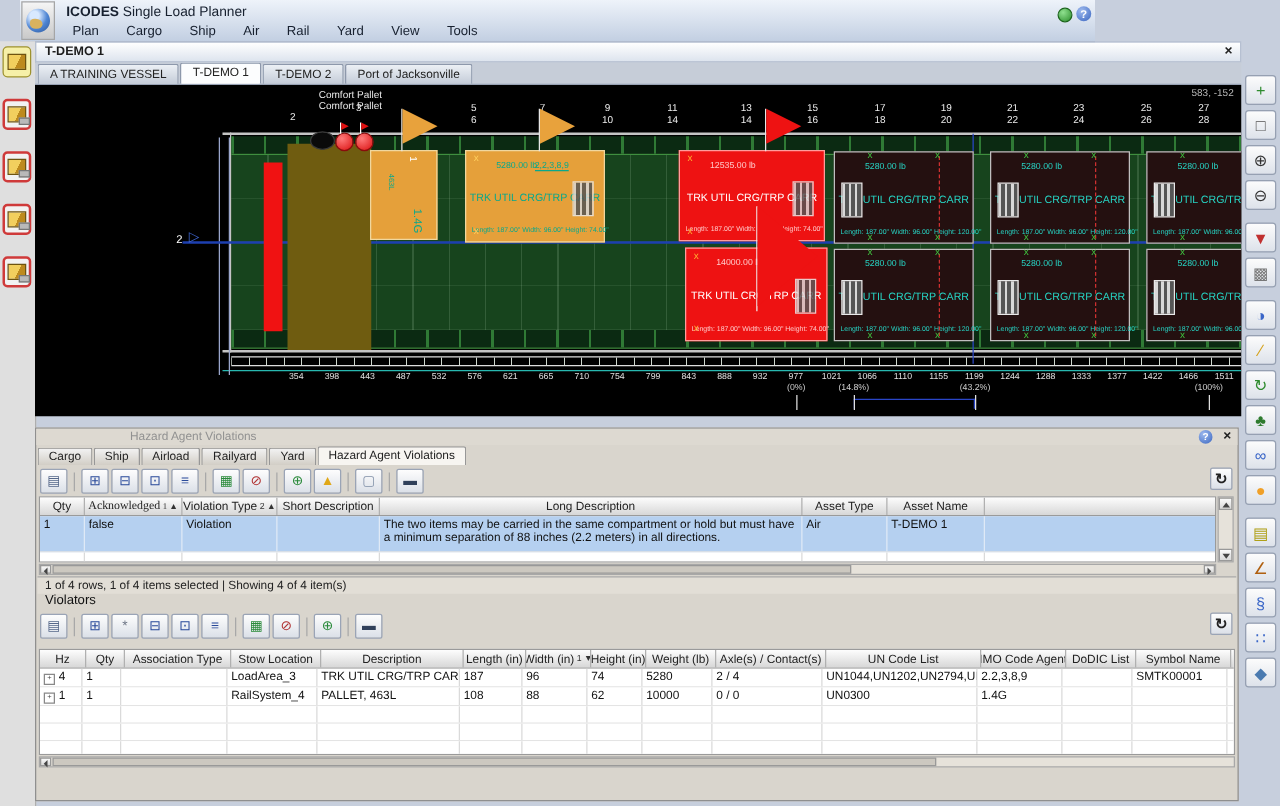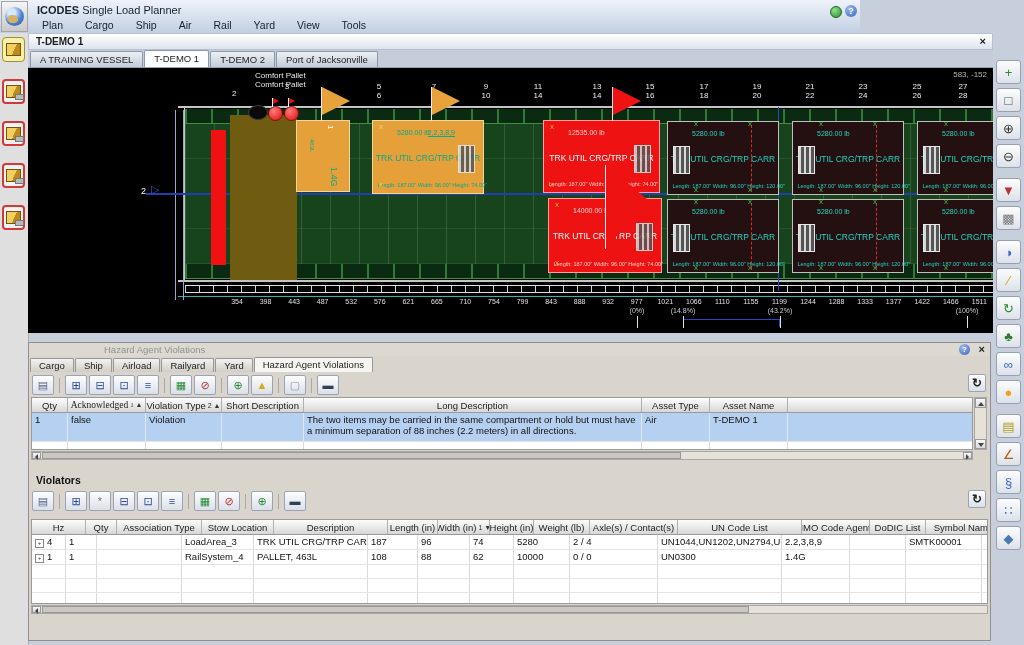--- a/index.html
+++ b/index.html
@@ -1,21 +1,21 @@
 <!DOCTYPE html>
 <html><head>
 <meta charset="utf-8">
 <style>
   html,body{margin:0;padding:0}
   body{width:1024px;height:645px;position:relative;overflow:hidden;
        background:#c7cfdd;font-family:"Liberation Sans",sans-serif;
        -webkit-font-smoothing:antialiased}
   .abs{position:absolute}
   
-  #titlebar{left:0;top:0;width:860px;height:33px;
+  #titlebar{left:16px;top:0;width:860px;height:33px;
     background:linear-gradient(#eef3fa,#c2cfe2);border-bottom:1px solid #96a4bc}
   #logo{left:1px;top:1px;width:27px;height:31px;background:linear-gradient(#f5f5f5,#c9c9c9);
     border:1px solid #a5a5a5;box-sizing:border-box;display:flex;align-items:center;justify-content:center}
   .globe{width:19px;height:19px;border-radius:50%;
     background:radial-gradient(circle at 35% 30%,#d8e9ff 0 20%,#4f86d4 55%,#2a5496 100%);
     position:relative;overflow:hidden}
   .globe:after{content:"";position:absolute;left:3px;top:8px;width:10px;height:8px;
     background:#d8b25e;border-radius:40% 60% 50% 50%}
   #app-title{left:37px;top:4px;font-size:11px;color:#17202f}
   #app-title b{font-weight:bold}
@@ -166,21 +166,21 @@
   .hscroll{position:absolute;height:9px;background:#e6e2da;border:1px solid #a8a8a8;box-sizing:border-box}
   .hs-arrow{position:absolute;top:0;width:9px;height:7px;background:linear-gradient(#fafafa,#d8d8d8);
     border:1px solid #999;box-sizing:border-box}
   .hs-arrow:after{content:"";position:absolute;top:1px;width:0;height:0;
     border-top:3px solid transparent;border-bottom:3px solid transparent}
   .hs-arrow.left{left:0}.hs-arrow.left:after{left:2px;border-right:3px solid #444}
   .hs-arrow.right{right:0}.hs-arrow.right:after{left:2px;border-left:3px solid #444}
   .hs-thumb{position:absolute;top:0;height:7px;background:#ccc8c0;border:1px solid #999;box-sizing:border-box}
   .status-bar{position:absolute;left:1px;right:1px;height:13px;background:#e2ded6;
     border-top:1px solid #a8a8a8;font-size:9.5px;color:#222;line-height:13px;padding-left:6px}
-  #violators-title{left:7px;top:131px;font-size:10.5px;font-weight:bold;color:#111}
+  #violators-title{left:7px;top:131px;font-size:10.5px;font-weight:normal;color:#111}
   #viol-toolbar{left:3px;top:146px}
 </style>
 </head>
 <body>
 
 <div class="abs" id="titlebar">
   <div class="abs" id="logo">
     <div class="globe"></div>
   </div>
   <div class="abs" id="app-title">
@@ -515,20 +515,21 @@
     </div>
   <div class="vscroll" style="right:3px;top:54px;height:53px">
     <div class="vs-arrow up"></div>
     <div class="vs-arrow down"></div>
   </div>
   <div class="hscroll" style="left:2px;right:17px;top:108px">
     <div class="hs-arrow left"></div>
     <div class="hs-thumb" style="left:10px;width:68%"></div>
     <div class="hs-arrow right"></div>
   </div>
+  <div class="status-bar" style="top:118px">1 of 4 rows, 1 of 4 items selected    |   Showing 4 of 4 item(s)</div>
 
   <div class="abs" id="violators-title">Violators</div>
   <div class="toolbar" id="viol-toolbar">
       <div class="tb-btn" style="color: rgb(86, 104, 138);">▤</div>
       <div class="tb-sep"></div>
       <div class="tb-btn" style="color: rgb(42, 74, 154);">⊞</div>
       <div class="tb-btn" style="color: rgb(112, 120, 136);">*</div>
       <div class="tb-btn" style="color: rgb(42, 74, 154);">⊟</div>
       <div class="tb-btn" style="color: rgb(42, 74, 154);">⊡</div>
       <div class="tb-btn" style="color: rgb(42, 74, 154);">≡</div>
@@ -537,21 +538,21 @@
       <div class="tb-btn" style="color: rgb(176, 48, 48);">⊘</div>
       <div class="tb-sep"></div>
       <div class="tb-btn" style="color: rgb(42, 138, 58);">⊕</div>
       <div class="tb-sep"></div>
       <div class="tb-btn" style="color: rgb(48, 64, 90);">▬</div>
     </div>
   <div class="refresh-btn" style="top:147px">↻</div>
 
   <div class="grid-table" id="viol-table" style="left:2px;right:2px;top:176px;height:85px">
       <div class="t-head">
-        <div class="t-hcell" style="width: 54px; text-align: right;">
+        <div class="t-hcell" style="width: 37px; text-align: right;">
           <span>Hz</span>
         </div>
         <div class="t-hcell" style="width: 31px;">
           <span>Qty</span>
         </div>
         <div class="t-hcell" style="width: 85px;">
           <span>Association Type</span>
         </div>
         <div class="t-hcell" style="width: 72px;">
           <span>Stow Location</span>

